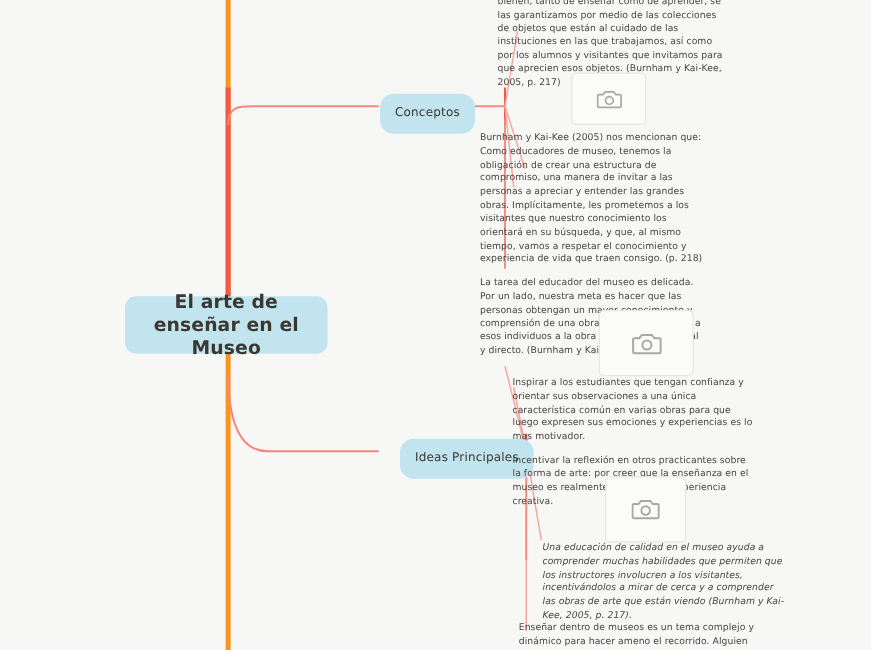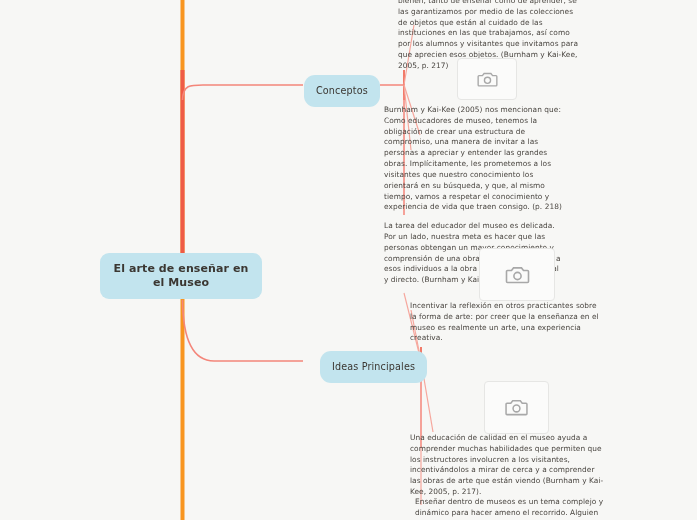--- a/index.html
+++ b/index.html
@@ -43,27 +43,26 @@
     align-items: center;
     justify-content: center;
     text-align: center;
     line-height: 1.25;
   }
   .node-root {
     left: 100px;
     top: 237px;
     width: 162px;
     height: 46px;
-    font-size: 11px;
+    font-size: 15px;
     font-weight: bold;
     color: #3b3732;
     padding: 0 10px;
     border-radius: 9px;
     letter-spacing: .1px;
-    margin-top: 16px;
   }
   .node-branch {
     height: 21px;
     font-size: 9.6px;
     color: #3b3732;
     padding: 16px 12px;
     border-radius: 11px;
     letter-spacing: .15px;
     white-space: nowrap;
   }
@@ -95,21 +94,21 @@
   }
   .img-ph svg { display: block; }
 
   
   #leaf-1   { left: 398px; top: -4px;  width: 180px; }
   #ph-1     { left: 457px; top: 58px;  width: 58px;  height: 40px; }
   #leaf-2   { left: 384px; top: 105px; width: 180px; }
   #ph-2     { left: 479px; top: 248px; width: 74px;  height: 51px; }
   #leaf-3   { left: 410px; top: 301px; width: 192px; }
   #ph-3     { left: 484px; top: 381px; width: 63px;  height: 51px; }
-  #leaf-4   { left: 410px; top: 433px; width: 195px; }
+  #leaf-4   { left: 434px; top: 433px; width: 195px; font-style: italic; }
   #leaf-5   { left: 415px; top: 497px; width: 198px; }
 </style>
 </head>
 <body>
 
 <div id="canvas">
 
   <svg id="wires" viewBox="0 0 697 520" width="697" height="520">
 
     <line x1="182.5" y1="0" x2="182.5" y2="520" stroke="#f89520" stroke-width="4"></line>
@@ -165,20 +164,21 @@
   <div class="img-ph" id="ph-2">
     <span>
       <svg width="25" height="20" viewBox="0 0 24 20" fill="none" stroke="#a8a8a8" stroke-width="1.6">
         <path d="M2 5.5h4l2-2.6h8l2 2.6h4a1 1 0 0 1 1 1v10a1 1 0 0 1-1 1H2a1 1 0 0 1-1-1v-10a1 1 0 0 1 1-1z"></path>
         <circle cx="12" cy="11" r="3.6"></circle>
       </svg>
     </span>
   </div>
 
   <div class="leaf" id="leaf-3">
+    <p>Inspirar a los estudiantes que tengan confianza y orientar sus observaciones a una única característica común en varias obras para que luego expresen sus emociones y experiencias es lo mas motivador.</p>
     <p>Incentivar la reflexión en otros practicantes sobre la forma de arte: por creer que la enseñanza en el museo es realmente un arte, una experiencia creativa.</p>
   </div>
 
   <div class="img-ph" id="ph-3">
     <span>
       <svg width="23" height="19" viewBox="0 0 24 20" fill="none" stroke="#a8a8a8" stroke-width="1.6">
         <path d="M2 5.5h4l2-2.6h8l2 2.6h4a1 1 0 0 1 1 1v10a1 1 0 0 1-1 1H2a1 1 0 0 1-1-1v-10a1 1 0 0 1 1-1z"></path>
         <circle cx="12" cy="11" r="3.6"></circle>
       </svg>
     </span>

